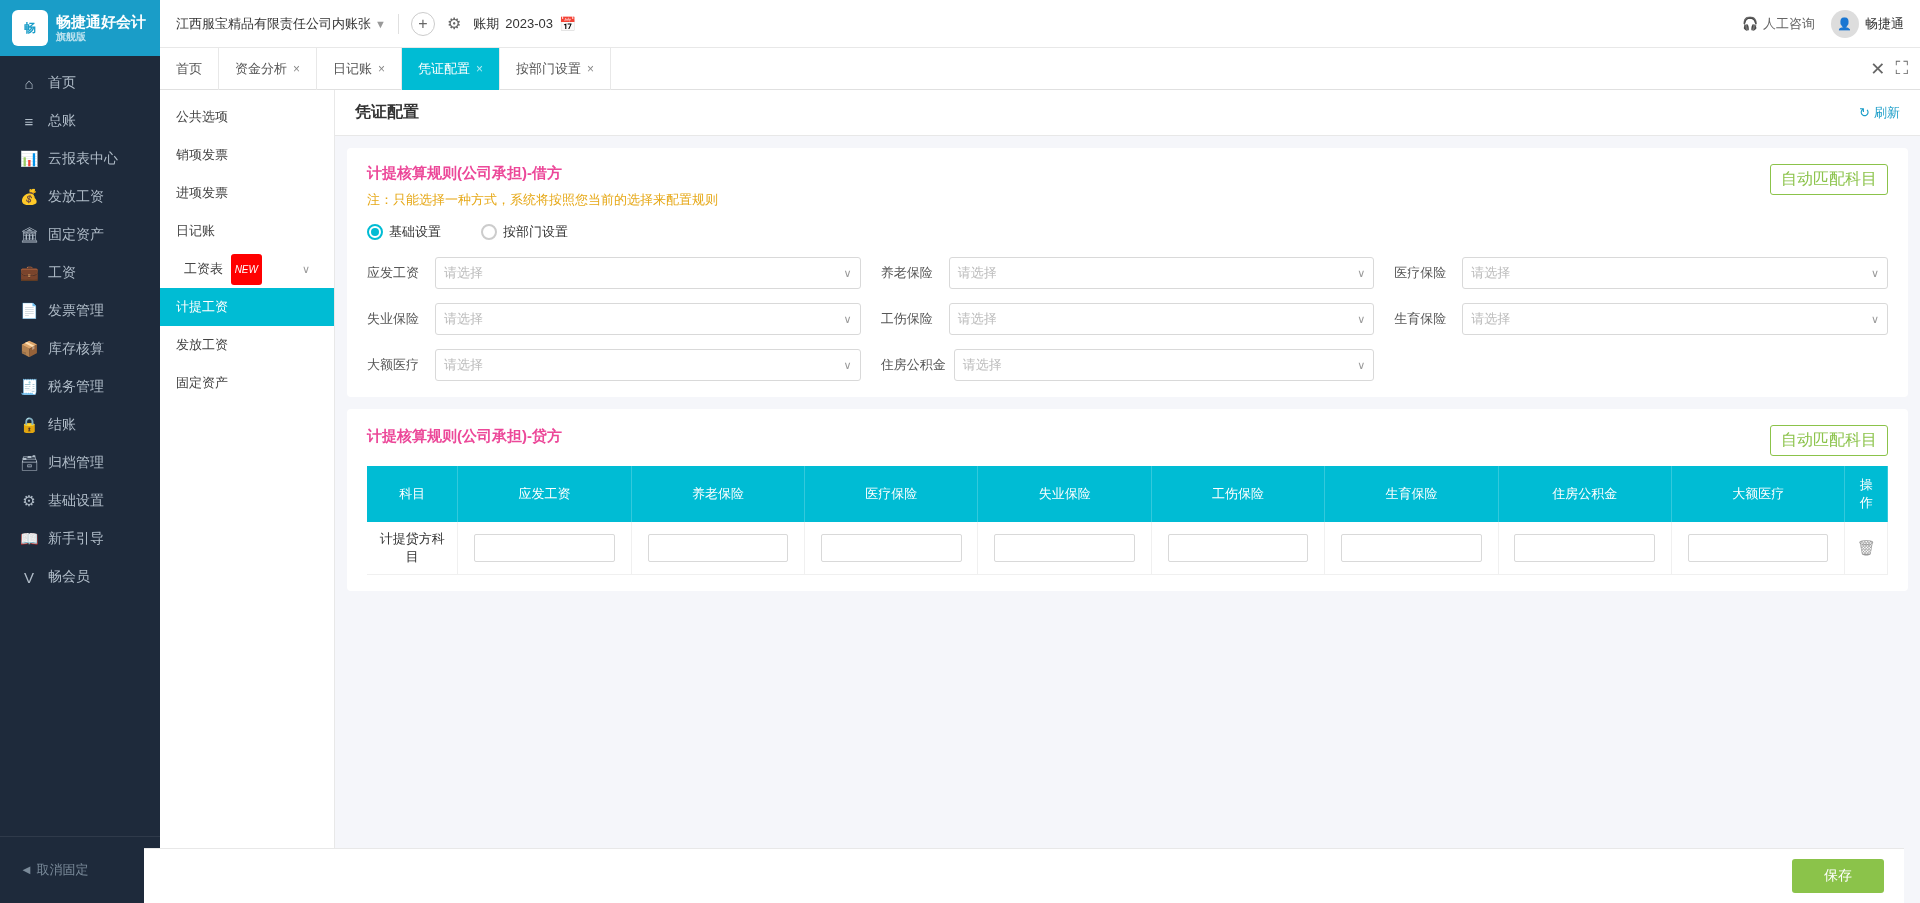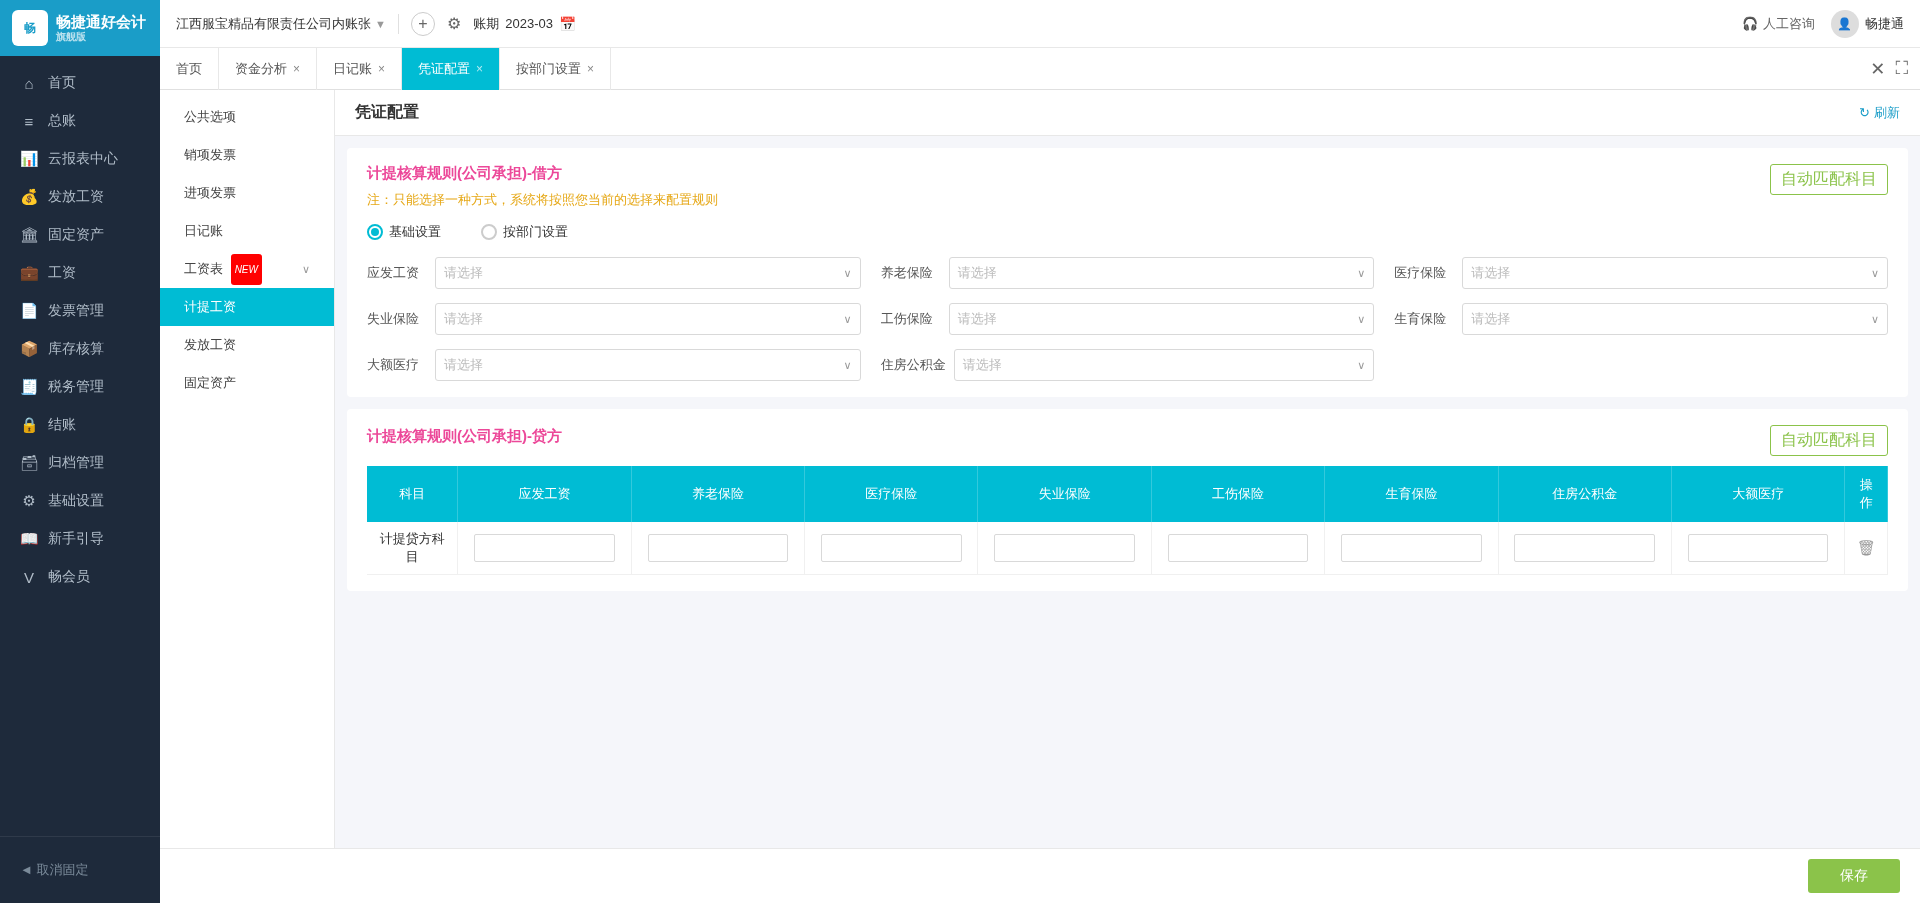--- a/index.html
+++ b/index.html
@@ -141,21 +141,21 @@
     
     .left-menu {
       width: 175px;
       background: white;
       border-right: 1px solid #e8e8e8;
       padding: 8px 0;
       overflow-y: auto;
       flex-shrink: 0;
     }
     .left-menu-item {
-      padding: 10px 24px;
+      padding: 10px 16px;
       cursor: pointer;
       color: #444;
       font-size: 13px;
     }
     .left-menu-item.active { background: #00bcd4; color: white; }
     .left-menu-group {
       padding: 10px 24px;
       cursor: pointer;
       color: #444;
       font-size: 13px;
@@ -630,17 +630,17 @@
                 <button class="delete-btn">🗑</button>
               </td>
             </tr>
           </tbody>
         </table>
       </div>
 
     </div>
   </div>
 
-  <div style="position:fixed; bottom:0; right:0; padding:10px 20px; background:white; border-top:1px solid #e8e8e8; display:flex; justify-content:flex-end; width: calc(100% - 160px);">
+  <div style="position:fixed; bottom:0; right:16px; padding:10px 20px; background:white; border-top:1px solid #e8e8e8; display:flex; justify-content:flex-end; width: calc(100% - 160px);">
     <button class="save-btn">保存</button>
   </div>
 
 </div>
 
 </body></html>

